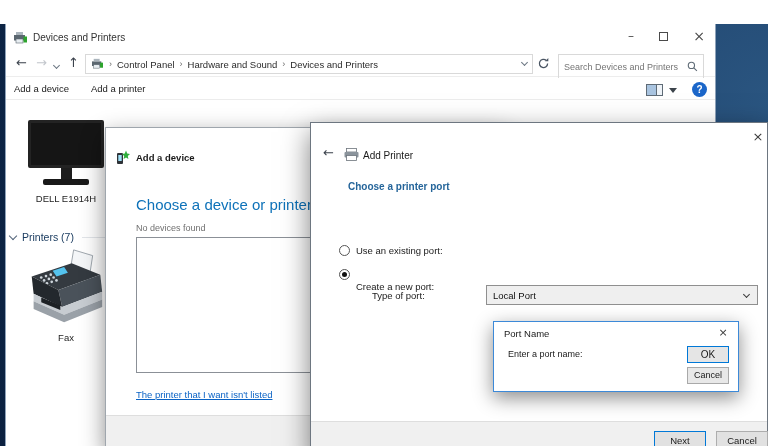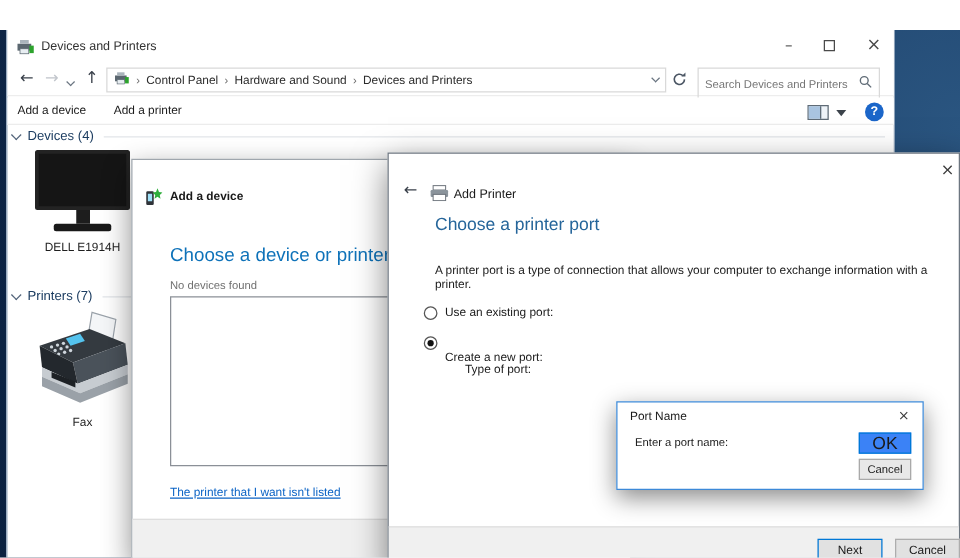--- a/index.html
+++ b/index.html
@@ -99,21 +99,21 @@
 
   
   .add-printer-dlg { left:310px; top:98px; width:458px; height:334px;
     border:1px solid #6d7680; box-shadow:0 10px 26px rgba(0,0,0,.5); }
   .ap-close { left:436px; top:5px; width:22px; height:18px; font-size:13px; line-height:17px; }
   .ap-back { position:absolute; left:12px; top:22px; font-family:"DejaVu Sans",sans-serif;
     font-size:13px; color:#3a414b; }
   .ap-back::after { content:"←"; }
   .ap-title { position:absolute; left:52px; top:27px; font-size:10px; color:#1a1a1a; }
   .ap-icon { position:absolute; left:33px; top:25px; }
-  .ap-heading { position:absolute; left:37px; top:48px; font-size:14px; color:#25659a; font-weight:400; }
+  .ap-heading { position:absolute; left:37px; top:58px; font-size:10px; color:#25659a; font-weight:700; }
   .ap-desc { position:absolute; left:37px; top:88px; width:405px; font-size:9.5px; color:#1a1a1a; }
   .radio { position:absolute; width:11px; height:11px; border:1px solid #555; border-radius:50%; background:#fff; }
   .radio.selected::after { content:""; display:block; width:5px; height:5px; margin:2px; border-radius:50%; background:#111; }
   .r1 { left:28px; top:122px; } .r2 { left:28px; top:146px; }
   .radio-label { position:absolute; font-size:9.5px; color:#1a1a1a; }
   .rl1 { left:45px; top:122px; } .rl2 { left:45px; top:158px; }
   .type-label { position:absolute; left:61px; top:167px; font-size:9.5px; }
   .combo { position:absolute; left:175px; width:272px; height:20px; padding:4px 20px 0 6px; font-size:9.5px; }
   .combo-chev { position:absolute; right:8px; top:6px; width:5px; height:5px;
     border-right:1.4px solid #3c3c3c; border-bottom:1.4px solid #3c3c3c; transform:rotate(45deg); }
@@ -123,21 +123,21 @@
   .ap-footer { height:34px; }
   .btn-next { left:343px; top:308px; width:52px; height:20px; line-height:18px; }
   .btn-ap-cancel { left:405px; top:308px; width:52px; height:20px; line-height:18px; }
 
   
   .port-name-dlg { left:493px; top:297px; width:246px; height:71px;
     border:1px solid #3c89d8; box-shadow:0 6px 18px rgba(0,0,0,.45); }
   .pn-title { position:absolute; left:10px; top:6px; font-size:9.5px; color:#1a1a1a; }
   .pn-close { right:7px; top:4px; width:16px; height:14px; font-size:11px; line-height:13px; }
   .pn-prompt { position:absolute; left:14px; top:27px; font-size:9px; }
-  .pn-ok { left:193px; top:24px; width:42px; height:17px; line-height:15px; font-size:14px; background:#3b82f6; }
+  .pn-ok { left:193px; top:24px; width:42px; height:17px; line-height:15px; font-size:10px; background:#e5e5e5; }
   .pn-cancel { left:193px; top:45px; width:42px; height:17px; line-height:15px; font-size:9px; background:#e8e8e8; border-color:#a9a9a9; }
   .pn-input { position:absolute; left:12px; top:44px; width:154px; height:18px; border:1px solid #2d6da4;
     background:#fff; display:flex; align-items:center; padding:0 2px; overflow:hidden; }
   .pn-value { font-size:8px; white-space:nowrap; letter-spacing:-0.2px; }
   .pn-caret { display:inline-block; width:1px; height:11px; background:#000; margin-left:1px; }
 </style>
 </head>
 <body>
 
 <div class="screen">
@@ -203,25 +203,20 @@
     </div>
 
     <div class="commandbar">
       <span class="cmd-item cmd-add-device">Add a device</span>
       <span class="cmd-item cmd-add-printer">Add a printer</span>
       <span class="view-icon"></span>
       <span class="view-caret"></span>
       <span class="help-btn"></span>
     </div>
 
-    <div class="group-header gh-devices">
-      <span class="gh-chev"></span>
-      <span class="gh-label">Devices (4)</span>
-      <span class="gh-line"></span>
-    </div>
 
     <div class="device-item">
       <div>
         <div class="mon-screen"></div>
         <div class="mon-neck"></div>
         <div class="mon-base"></div>
       </div>
       <div class="item-label">DELL E1914H</div>
     </div>
 
@@ -285,28 +280,31 @@
     <span class="ap-icon">
       <svg width="15" height="13" viewBox="0 0 15 13">
         <rect x="2.5" y="0.5" width="10" height="3.5" fill="#fff" stroke="#6d747c" stroke-width="0.8"></rect>
         <rect x="0.5" y="4" width="14" height="5.5" rx="1" fill="#8b949c"></rect>
         <rect x="2.5" y="7.5" width="10" height="5" fill="#fff" stroke="#6d747c" stroke-width="0.8"></rect>
       </svg>
     </span>
     <span class="ap-title">Add Printer</span>
 
     <div class="ap-heading">Choose a printer port</div>
-    <div class="ap-desc">A printer port is a type of connection that allows your computer to exchange information with a printer.</div>
 
     <span class="radio r1"></span>
     <span class="radio-label rl1">Use an existing port:</span>
 
     <span class="radio selected r2"></span>
     <span class="radio-label rl2">Create a new port:</span>
     <span class="type-label">Type of port:</span>
+    <div class="combo combo-enabled">
+      <span>Local Port</span>
+      <span class="combo-chev"></span>
+    </div>
 
     <div class="dlg-footer ap-footer"></div>
     <div class="btn btn-default btn-next">Next</div>
     <div class="btn btn-ap-cancel">Cancel</div>
   </div>
 
   <div class="dialog port-name-dlg">
     <span class="pn-title">Port Name</span>
     <span class="close-x pn-close"></span>
     <span class="pn-prompt">Enter a port name:</span>

